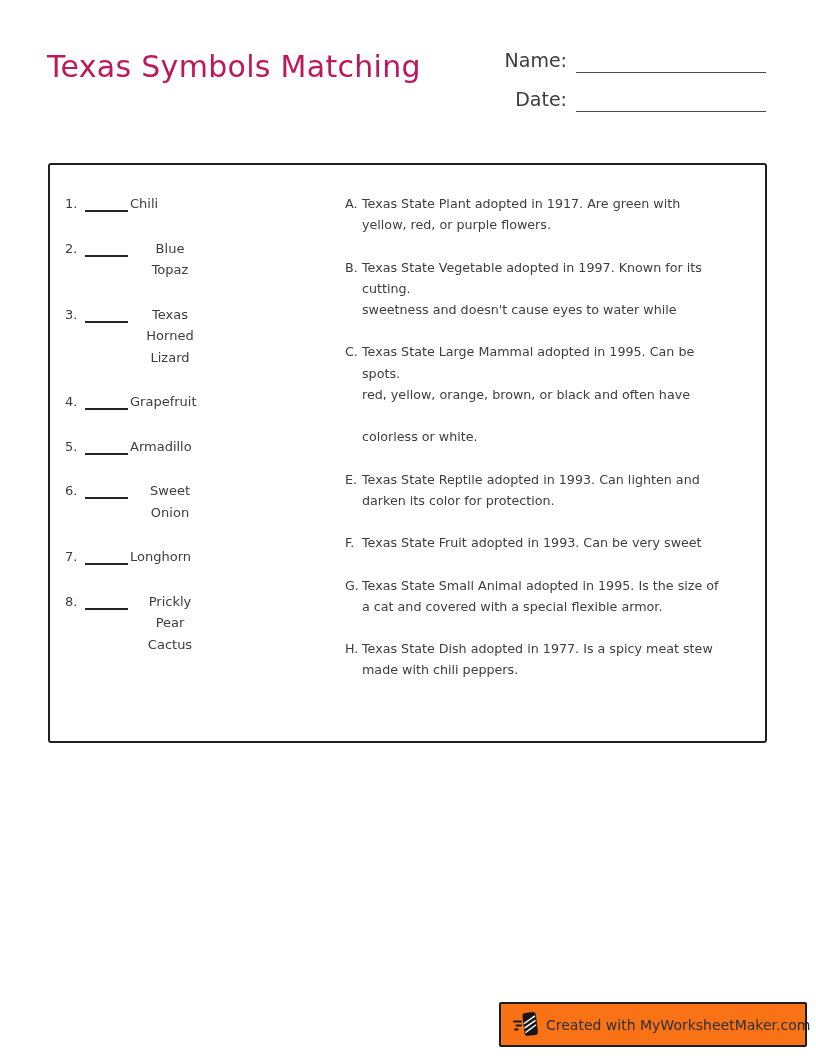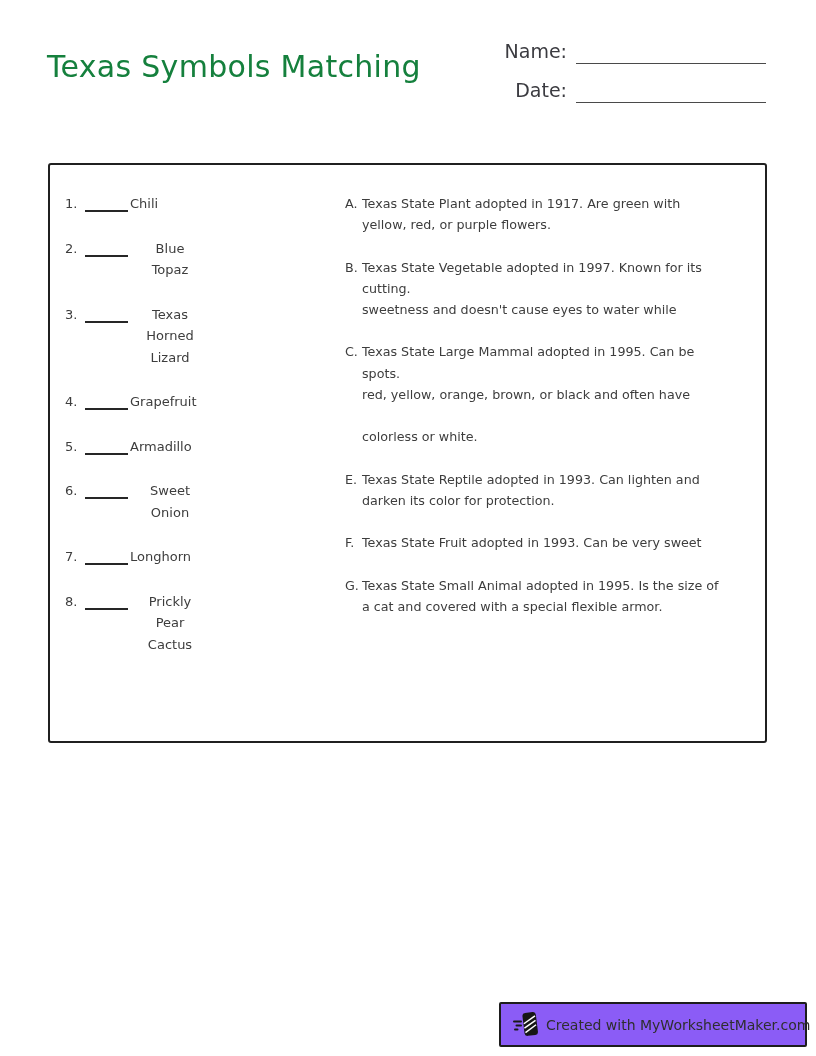--- a/index.html
+++ b/index.html
@@ -7,25 +7,25 @@
     position:relative;
     width:816px;height:1056px;
     background:#ffffff;
     font-family:"DejaVu Sans","Liberation Sans",sans-serif;
     color:#3d3d3d;
     overflow:hidden;
   }
   
   .title{
     position:absolute;left:47px;top:49px;
-    font-size:30px;font-weight:400;color:#15803d;
+    font-size:30px;font-weight:400;color:#be185d;
     letter-spacing:0.3px;white-space:nowrap;
   }
   .namedate{
-    position:absolute;top:38px;right:50px;
+    position:absolute;top:47px;right:50px;
     display:grid;grid-template-columns:auto 190px;
     column-gap:9px;row-gap:13px;align-items:end;
   }
   .nd-label{
     font-size:19px;color:#3b3b40;text-align:right;
     padding-bottom:1px;line-height:24px;
   }
   .nd-line{
     height:25px;border-bottom:1.5px solid #4a4a4a;
   }
@@ -57,21 +57,21 @@
   .desc{margin:0 0 21px 0;line-height:21.3px;}
   .dline{white-space:nowrap;}
   .dletter{display:inline-block;min-width:17px;}
   .cont{padding-left:17px;}
   
   .footer-badge{
     position:absolute;left:499px;top:1002px;
     width:308px;height:45px;box-sizing:border-box;
     border:2px solid #1d1d1d;border-radius:2px;
     display:flex;align-items:center;
-    padding:0 10px 0 12px;gap:8px;background:#8b5cf6;
+    padding:0 10px 0 12px;gap:8px;background:#f97316;
   }
   .footer-text{
     font-size:14px;color:#2e2e2e;white-space:nowrap;
   }
   .logo-icon{flex:none;display:block;}
 </style>
 </head>
 <body>
 
 <div class="page">
@@ -191,20 +191,24 @@
 
       <div class="desc">
         <div class="dline"><span class="dletter">F.</span><span>Texas State Fruit adopted in 1993. Can be very sweet</span></div>
       </div>
 
       <div class="desc">
         <div class="dline"><span class="dletter">G.</span><span>Texas State Small Animal adopted in 1995. Is the size of</span></div>
         <div class="dline cont">a cat and covered with a special flexible armor.</div>
       </div>
 
+      <div class="desc">
+        <div class="dline"><span class="dletter">H.</span><span>Texas State Dish adopted in 1977. Is a spicy meat stew</span></div>
+        <div class="dline cont">made with chili peppers.</div>
+      </div>
 
     </div>
   </div>
 
   <div class="footer-badge">
     <svg class="logo-icon" width="25" height="27" viewBox="0 0 25 27" aria-hidden="true">
       <g fill="#1a1a1a">
         <rect x="0" y="9.5" width="9" height="2" rx="1"></rect>
         <rect x="2.5" y="13.5" width="6.5" height="2" rx="1"></rect>
         <rect x="1" y="17.5" width="4.5" height="2" rx="1"></rect>

